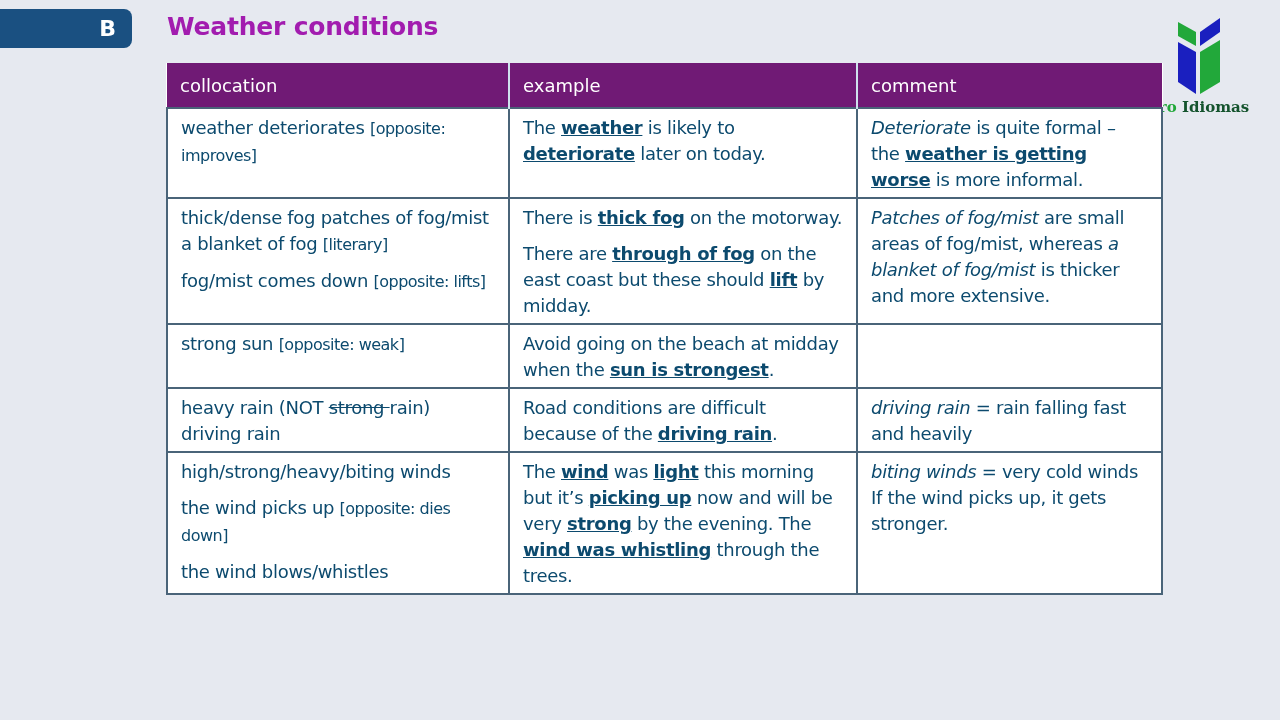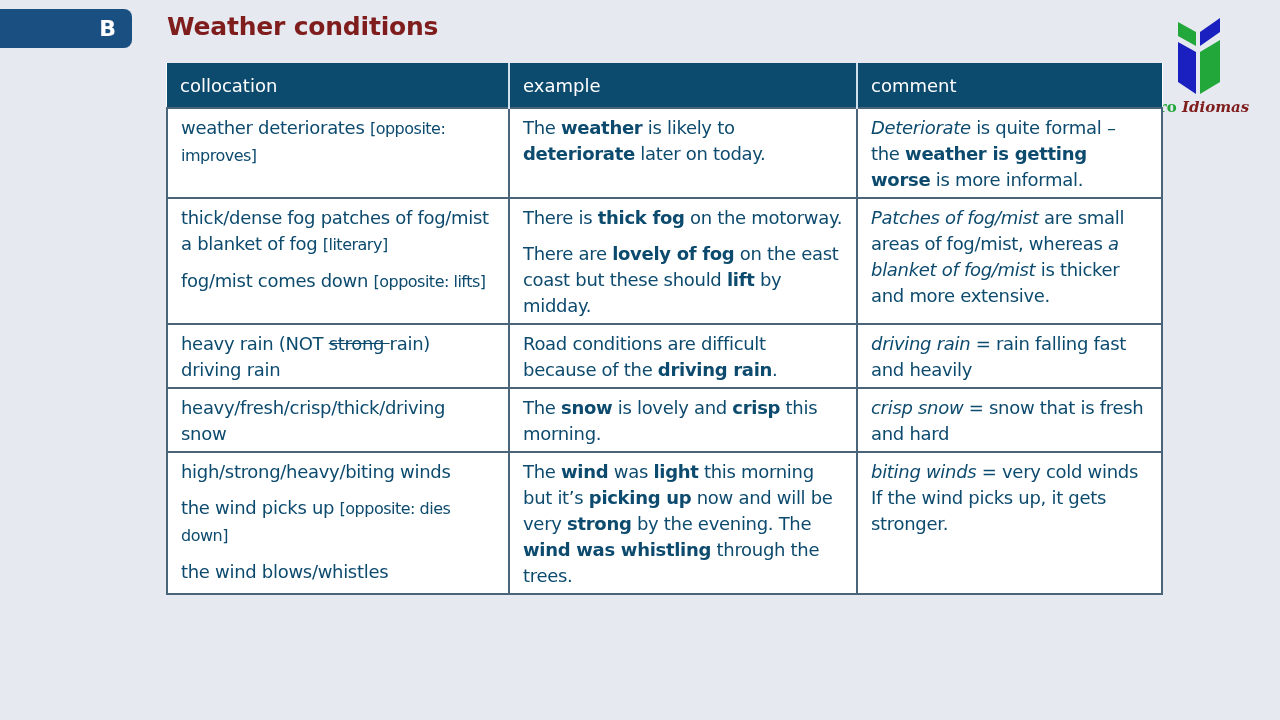--- a/index.html
+++ b/index.html
@@ -12,53 +12,53 @@
     }
     .tab-b {
       position:absolute; left:0; top:9px; width:132px; height:39px;
       background:#1a5081; border-radius:0 8px 8px 0;
       color:#fff; font-weight:bold; font-size:22px;
       display:flex; align-items:center; justify-content:flex-end;
       padding-right:16px; box-sizing:border-box;
     }
     .title {
       position:absolute; left:167px; top:12px;
-      font-size:25px; font-weight:bold; color:#7f1d1d;
+      font-size:25px; font-weight:bold; color:#a21caf;
       letter-spacing:-0.2px;
     }
     .logo { position:absolute; left:1130px; top:16px; width:140px; height:104px; }
     .logo svg { position:absolute; left:46px; top:0; }
     .logo-text {
       position:absolute; left:4px; top:82px; white-space:nowrap;
       font-family:"DejaVu Serif", "Liberation Serif", serif;
       font-weight:bold; font-size:15px;
     }
     .logo-text .g { color:#22a83a; }
-    .logo-text .b { color:#7f1d1d;font-style:italic; }
+    .logo-text .b { color:#14532d; }
     table {
       position:absolute; left:166px; top:63px; width:995px;
       border-collapse:collapse; background:#fff;
       table-layout:fixed;
     }
     col.c1 { width:342px; } col.c2 { width:348px; } col.c3 { width:305px; }
     th {
-      background:#0c4a6e; color:#fff; text-align:left; font-weight:normal;
+      background:#701a75; color:#fff; text-align:left; font-weight:normal;
       font-size:18px; height:44px; padding:0 13px;
       border-right:2px solid #cfe0ee;
     }
     th:last-child { border-right:none;margin-left:8px; }
     td {
       border:2px solid #4a6479;
       vertical-align:top; padding:6px 13px 4px 13px;
       font-size:18px; line-height:26px; color:#0c4a6e;
       letter-spacing:-0.3px;
     }
     .small { font-size:16px; letter-spacing:-0.5px; }
     .gap { margin-top:10px; }
-    b { font-weight:bold; }
+    b { font-weight:bold;text-decoration:underline; }
     i { font-style:italic; }
     s { text-decoration:line-through; }
   </style>
 </head>
 <body>
 
 <div class="tab-b">
     <span>B</span>
   </div>
 <div class="title">Weather conditions</div>
@@ -92,33 +92,33 @@
         <td><span>The </span><b>weather</b><span> is likely to </span><b>deteriorate</b><span> later on today.</span></td>
         <td><i>Deteriorate</i><span> is quite formal – the </span><b>weather is getting worse</b><span> is more informal.</span></td>
       </tr>
       <tr style="height: 125px;">
         <td>
           <div><span>thick/dense fog patches of fog/mist a blanket of fog </span><span class="small">[literary]</span></div>
           <div class="gap"><span>fog/mist comes down </span><span class="small">[opposite: lifts]</span></div>
         </td>
         <td>
           <div><span>There is </span><b>thick fog</b><span> on the motorway.</span></div>
-          <div class="gap"><span>There are </span><b>lovely of fog</b><span> on the east coast but these should </span><b>lift</b><span> by midday.</span></div>
+          <div class="gap"><span>There are </span><b>through of fog</b><span> on the east coast but these should </span><b>lift</b><span> by midday.</span></div>
         </td>
         <td><i>Patches of fog/mist</i><span> are small areas of fog/mist, whereas </span><i>a blanket of fog/mist</i><span> is thicker and more extensive.</span></td>
+      </tr>
+      <tr style="height: 63px;">
+        <td><span>strong sun </span><span class="small">[opposite: weak]</span></td>
+        <td><span>Avoid going on the beach at midday when the </span><b>sun is strongest</b><span>.</span></td>
+        <td></td>
       </tr>
       <tr style="height: 63px;">
         <td><span>heavy rain (NOT </span><s>strong </s><span>rain) driving rain</span></td>
         <td><span>Road conditions are difficult because of the </span><b>driving rain</b><span>.</span></td>
         <td><i>driving rain</i><span> = rain falling fast and heavily</span></td>
-      </tr>
-      <tr style="height: 62px;">
-        <td><span>heavy/fresh/crisp/thick/driving snow</span></td>
-        <td><span>The </span><b>snow</b><span> is lovely and </span><b>crisp</b><span> this morning.</span></td>
-        <td><i>crisp snow</i><span> = snow that is fresh and hard</span></td>
       </tr>
       <tr style="height: 116px;">
         <td>
           <div><span>high/strong/heavy/biting winds</span></div>
           <div class="gap"><span>the wind picks up </span><span class="small">[opposite: dies down]</span></div>
           <div class="gap"><span>the wind blows/whistles</span></div>
         </td>
         <td><span>The </span><b>wind</b><span> was </span><b>light</b><span> this morning but it’s </span><b>picking up</b><span> now and will be very </span><b>strong</b><span> by the evening. The </span><b>wind was whistling</b><span> through the trees.</span></td>
         <td><i>biting winds</i><span> = very cold winds If the wind picks up, it gets stronger.</span></td>
       </tr>

